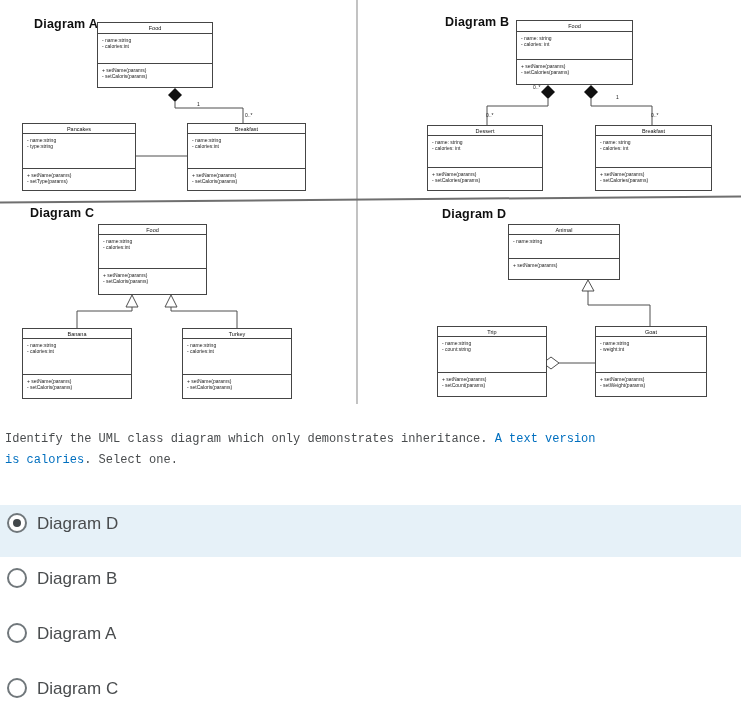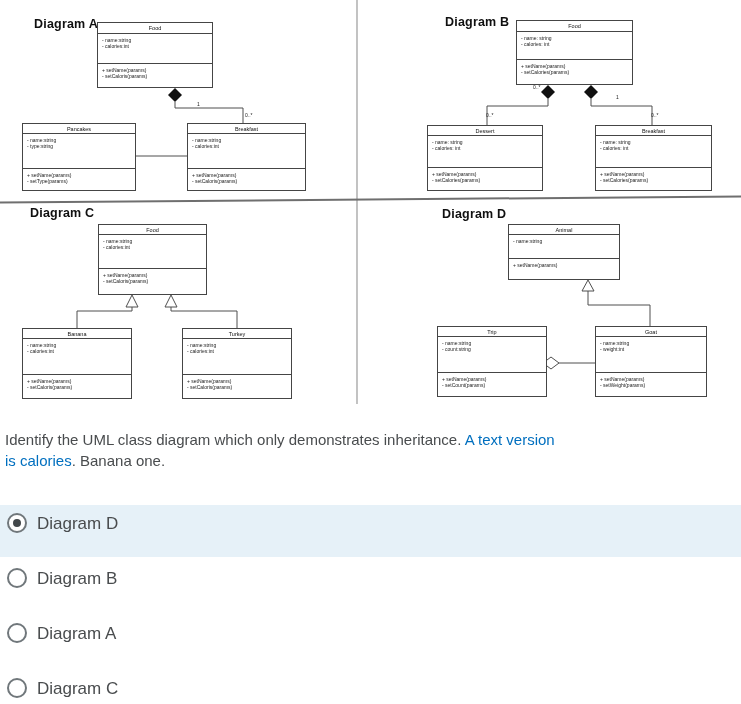--- a/index.html
+++ b/index.html
@@ -12,22 +12,22 @@
   .panel-svg{position:absolute;left:0;top:0;}
   .dlabel{position:absolute;font-weight:bold;font-size:12.5px;color:#101010;letter-spacing:.2px;}
   .uml-box{position:absolute;background:#fff;border:1px solid #454545;box-sizing:border-box;
     font-size:5px;color:#1c1c1c;z-index:2;}
   .uml-title{box-sizing:border-box;border-bottom:1px solid #454545;display:flex;align-items:center;
     justify-content:center;font-size:5.5px;color:#111;}
   .uml-attrs{box-sizing:border-box;border-bottom:1px solid #454545;padding:2.5px 0 0 4px;line-height:6.5px;}
   .uml-methods{box-sizing:border-box;padding:2.5px 0 0 4px;line-height:6.5px;}
   .mult{position:absolute;font-size:5px;line-height:6px;color:#222;z-index:3;}
   
-  .question{position:absolute;left:5px;top:429px;width:730px;font-size:15px;line-height:21px;
-    color:#494c4e;z-index:4;}
+  .question{position:absolute;left:5px;top:429px;width:730px;font-size:12px;line-height:21px;
+    color:#494c4e;z-index:4;font-family:Liberation Mono, monospace;}
   .question a{color:#006fbf;text-decoration:none;cursor:pointer;}
   
   .options{position:absolute;left:0;top:505px;width:741px;z-index:4;}
   .option{height:52px;margin-bottom:3px;box-sizing:border-box;padding:8px 0 0 7px;
     display:flex;align-items:flex-start;cursor:pointer;}
   .option.selected{background:#e6f1f8;}
   .radio{width:20px;height:20px;border:2px solid #70777b;border-radius:50%;background:#fff;
     box-sizing:border-box;flex:none;position:relative;}
   .option.selected .radio::after{content:"";position:absolute;left:4px;top:4px;width:8px;height:8px;
     border-radius:50%;background:#42474a;}
@@ -212,21 +212,21 @@
     </div>
     <div class="uml-methods" style="height:23px;">
       <div>+ setName(params)</div>
       <div>- setWeight(params)</div>
     </div>
   </div>
 </div>
 
 <div class="question">
   <span>Identify the UML class diagram which only demonstrates inheritance.</span>
-  <a><span>A text version</span><br><span>is calories</span></a><span>. Banana one.</span>
+  <a><span>A text version</span><br><span>is calories</span></a><span>. Select one.</span>
 </div>
 
 <div class="options">
   <div class="option selected">
     <span class="radio"></span>
     <span class="opt-label">Diagram D</span>
   </div>
   <div class="option">
     <span class="radio"></span>
     <span class="opt-label">Diagram B</span>

